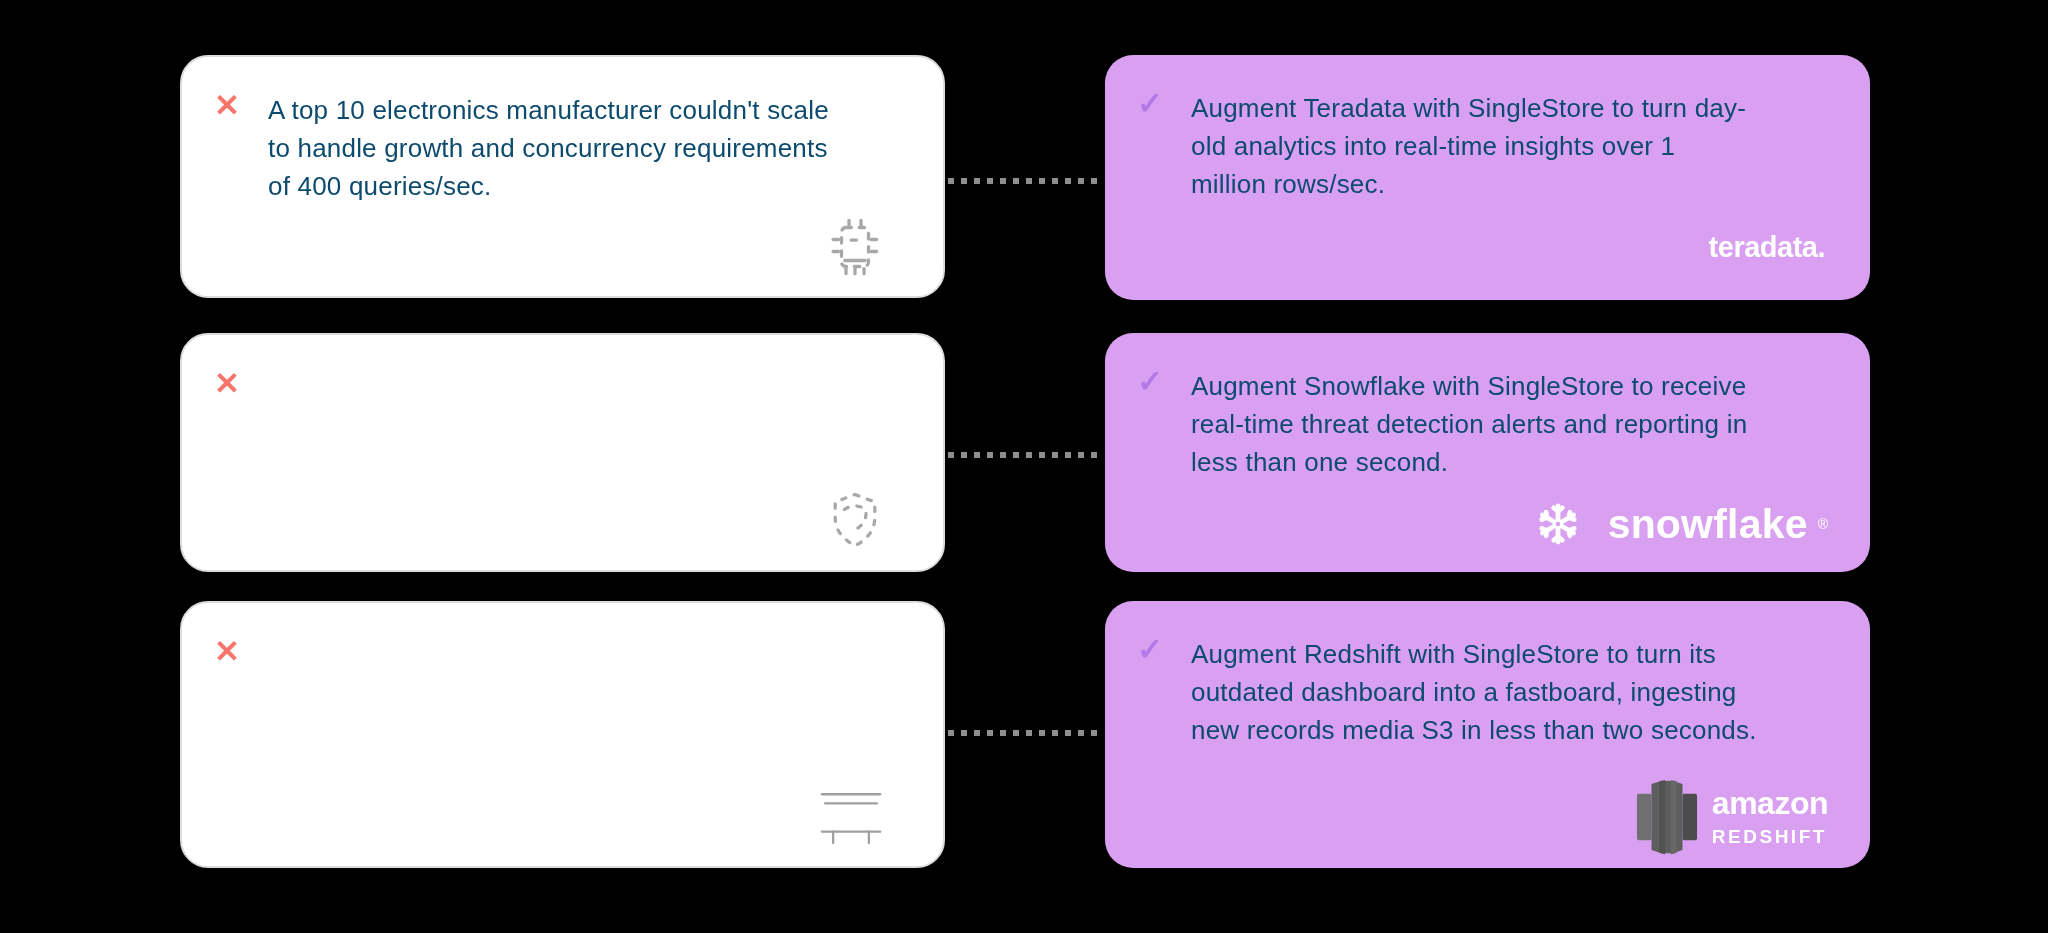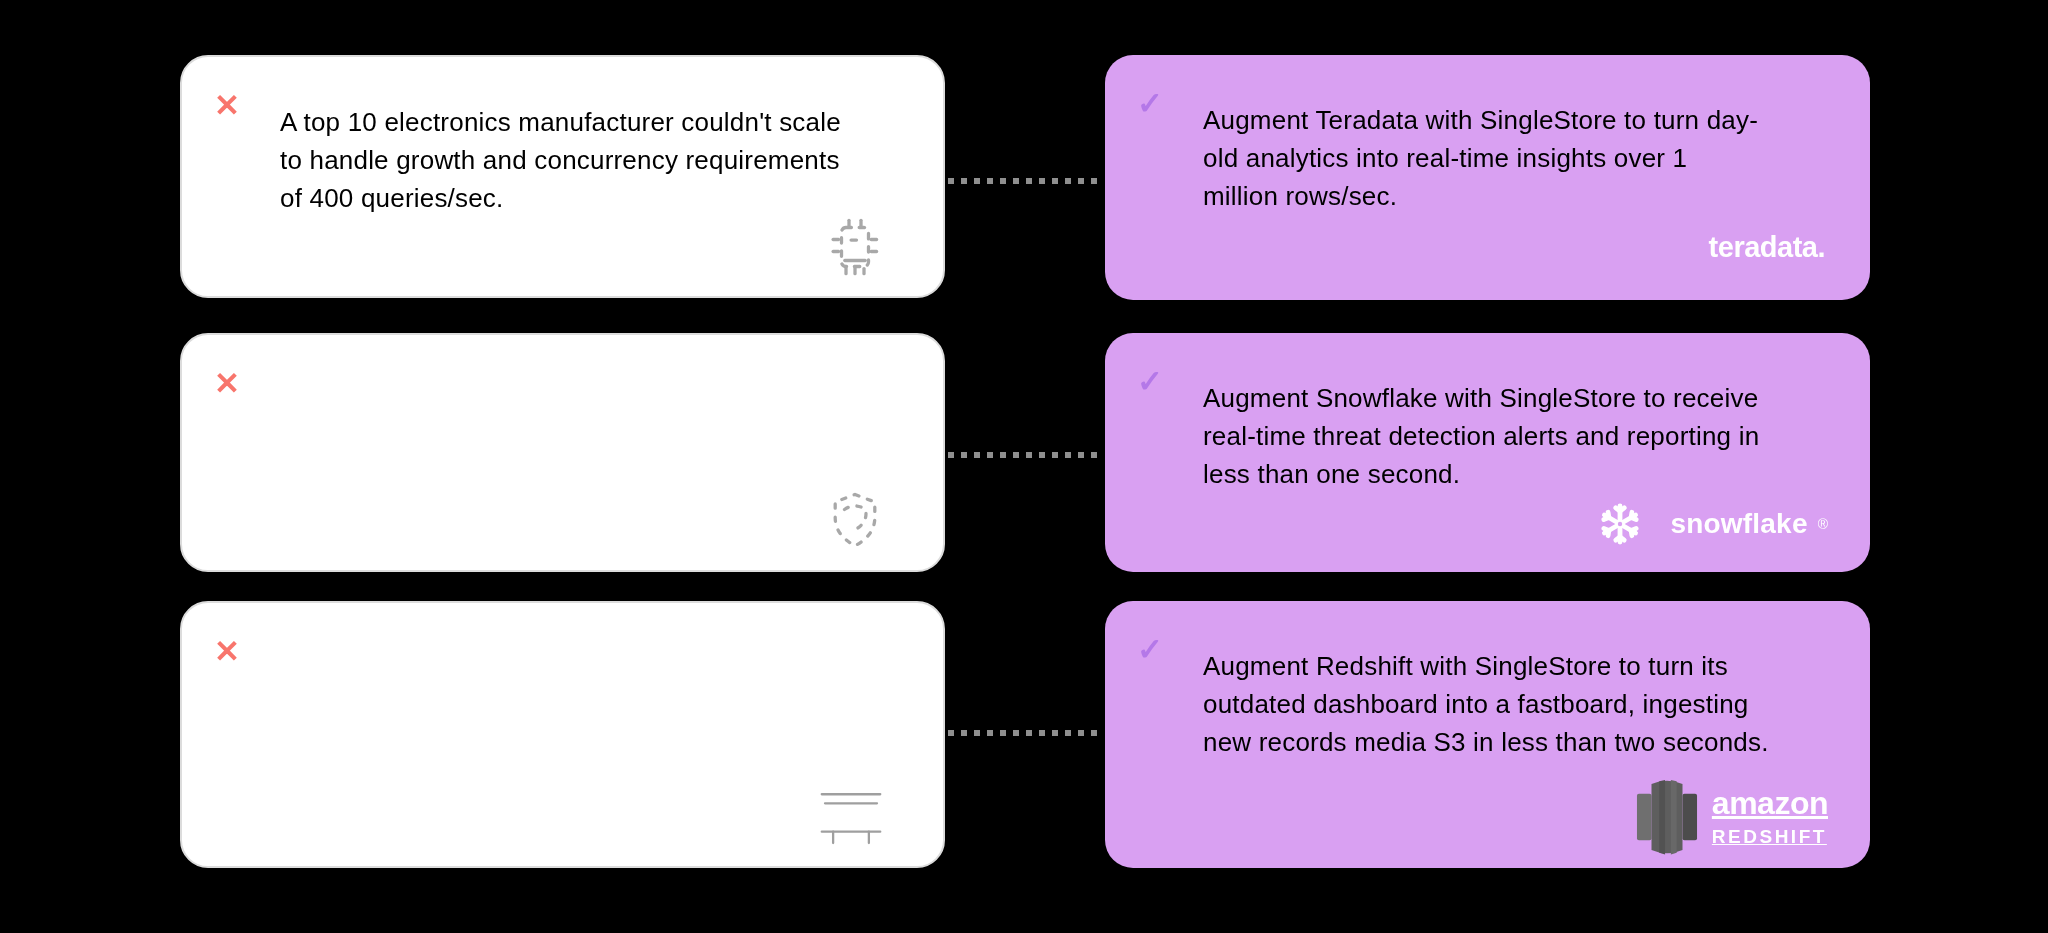--- a/index.html
+++ b/index.html
@@ -7,33 +7,33 @@
           font-family:"Liberation Sans",sans-serif;}
   .card{position:absolute;width:765px;border-radius:28px;box-sizing:border-box;
         padding:30px 30px 24px 27px;}
   .problem{left:180px;background:#ffffff;border:2px solid #dcdcdc;
            box-shadow:0 4px 8px rgba(0,0,0,.55);}
   .solution{left:1105px;background:#d9a0f2;box-shadow:0 4px 8px rgba(0,0,0,.55);}
   .card-head{display:flex;align-items:flex-start;gap:19px;}
   .marker{flex:0 0 36px;text-align:center;font-size:31px;line-height:38px;font-weight:700;}
   .cross{color:#f8756c;}
   .check{color:#b478e8;}
-  .body{margin:16px;font-size:26px;line-height:38px;color:#000000;white-space:pre-line;
+  .body{margin:4px;font-size:26px;line-height:38px;color:#0c4a6e;white-space:pre-line;
         letter-spacing:.2px;}
   .corner-icon{position:absolute;right:52px;bottom:8px;opacity:.85;}
   .connector{position:absolute;left:948px;width:156px;height:6px;
              background-image:repeating-linear-gradient(90deg,#8f8f8f 0 6px,transparent 6px 13px);}
   
   .logo{position:absolute;display:flex;align-items:center;color:#ffffff;}
   .logo-teradata{right:45px;bottom:36px;font-size:29px;font-weight:800;letter-spacing:-.5px;}
   .logo-snowflake{right:42px;bottom:24px;gap:10px;}
-  .logo-snowflake .sf-text{font-size:28px;font-weight:600;letter-spacing:.2px;margin-left:16px;}
+  .logo-snowflake .sf-text{font-size:41px;font-weight:600;letter-spacing:.2px;margin-left:16px;}
   .logo-snowflake sup{font-size:14px;vertical-align:super;font-weight:400;}
   .logo-redshift{right:42px;bottom:10px;gap:14px;}
-  .rs-text{display:flex;flex-direction:column;line-height:1.05;text-decoration:underline;}
+  .rs-text{display:flex;flex-direction:column;line-height:1.05;}
   .rs-brand{font-size:32px;font-weight:800;letter-spacing:-.5px;}
   .rs-product{font-size:19px;font-weight:700;letter-spacing:2.5px;margin-top:6px;}
   svg{display:block;}
 </style>
 </head>
 <body>
 
 <div class="canvas">
 
   <article class="card problem" style="top:55px;height:243px">

